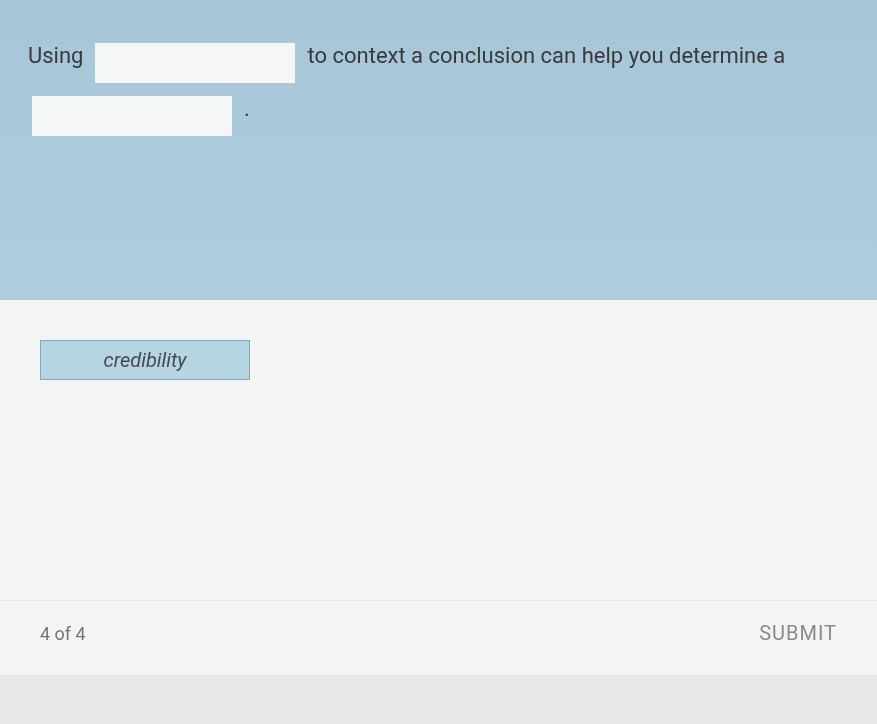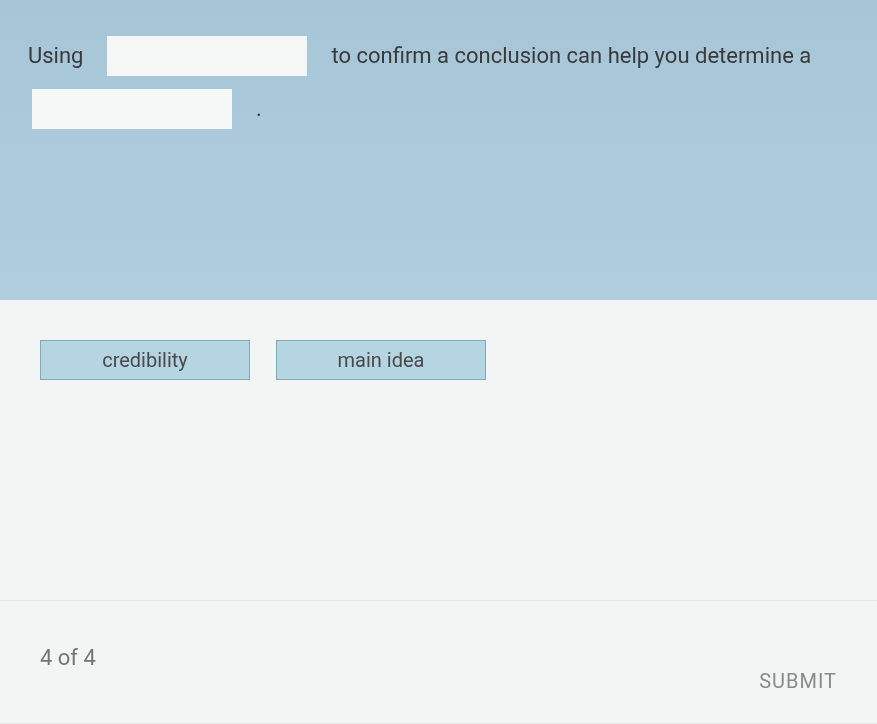--- a/index.html
+++ b/index.html
@@ -20,23 +20,23 @@
       min-height: 300px;
     }
     .sentence {
       font-size: 22px;
       color: #3a3a3a;
       line-height: 2.4;
       font-weight: 400;
     }
     .sentence-row {
       display: flex;
-      align-items: center;
+      align-items: flex-end;
       flex-wrap: wrap;
-      gap: 20px;
+      gap: 8px;
     }
     .blank {
       display: inline-block;
       background: #f5f6f6;
       width: 200px;
       height: 40px;
       vertical-align: middle;
       margin: 0 4px;
     }
     .blank.small {
@@ -47,20 +47,21 @@
     }
     .answers-area {
       background: #f3f4f4;
       padding: 40px 40px 30px 40px;
       min-height: 300px;
     }
     .answer-grid {
       display: grid;
       grid-template-columns: repeat(3, 210px);
       gap: 12px 26px;
+      font-style: italic;
     }
     .answer-option {
       background: #b6d5e2;
       border: 1px solid #7faab8;
       padding: 8px 12px;
       text-align: center;
       font-size: 20px;
       color: #4a4a4a;
       cursor: pointer;
       user-select: none;
@@ -71,54 +72,52 @@
     }
     .footer {
       background: #f3f4f4;
       padding: 20px 40px 30px 40px;
       display: flex;
       justify-content: space-between;
       align-items: center;
       border-top: 1px solid rgba(0,0,0,0.05);
     }
     .progress {
-      font-size: 22px;
+      font-size: 18px;
       color: #757575;
     }
     .submit-btn {
       font-size: 20px;
       color: #8a8a8a;
       letter-spacing: 1px;
       background: transparent;
       border: none;
       cursor: pointer;
       font-family: inherit;
-      margin-top: 48px;
     }
   </style>
 </head>
 <body>
 
 <div class="question-area">
   <div class="sentence">
     <div class="sentence-row">
       <span class="text-part">Using</span>
       <span class="blank"></span>
-      <span class="text-part">to confirm a conclusion can help you determine a</span>
+      <span class="text-part">to context a conclusion can help you determine a</span>
     </div>
     <div class="sentence-row">
       <span class="blank small"></span>
       <span class="text-part">.</span>
     </div>
   </div>
 </div>
 
 <div class="answers-area">
   <div class="answer-grid">
     <div class="answer-option">credibility</div>
-    <div class="answer-option">main idea</div>
   </div>
 </div>
 
 <div class="footer">
   <div class="progress">4 of 4</div>
   <button class="submit-btn">SUBMIT</button>
 </div>
 
 </body></html>

